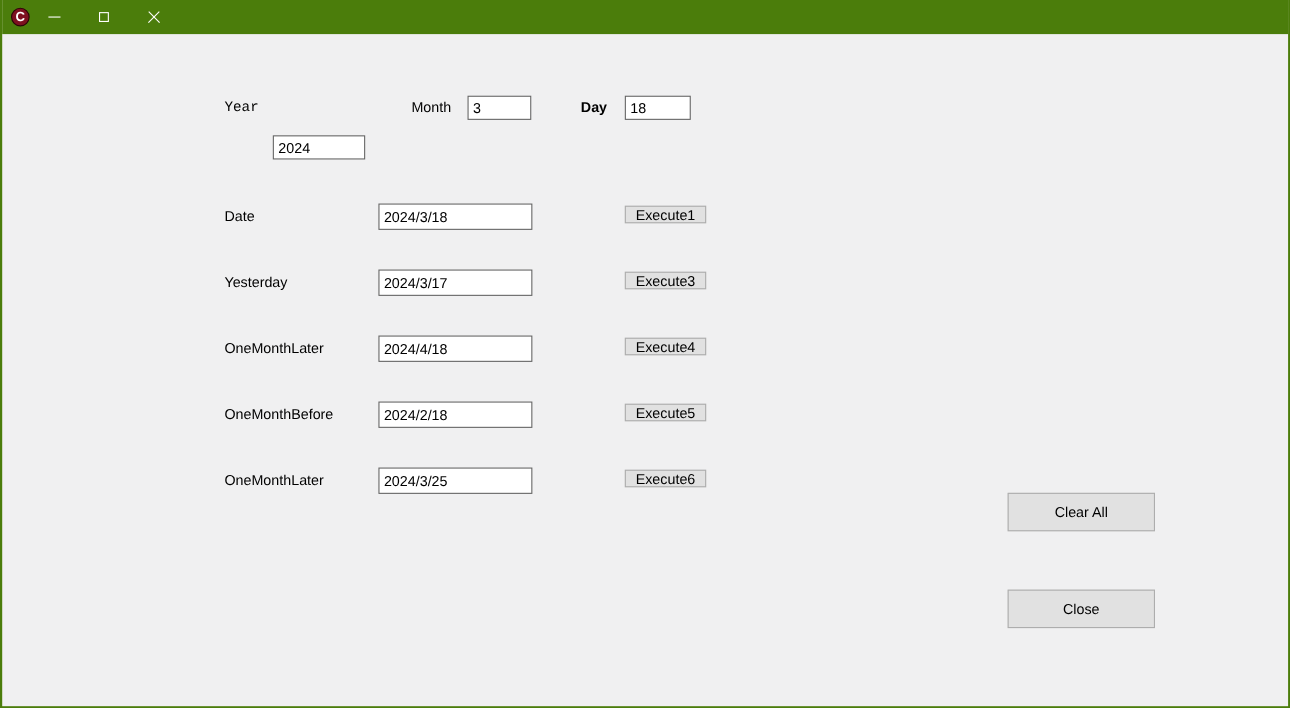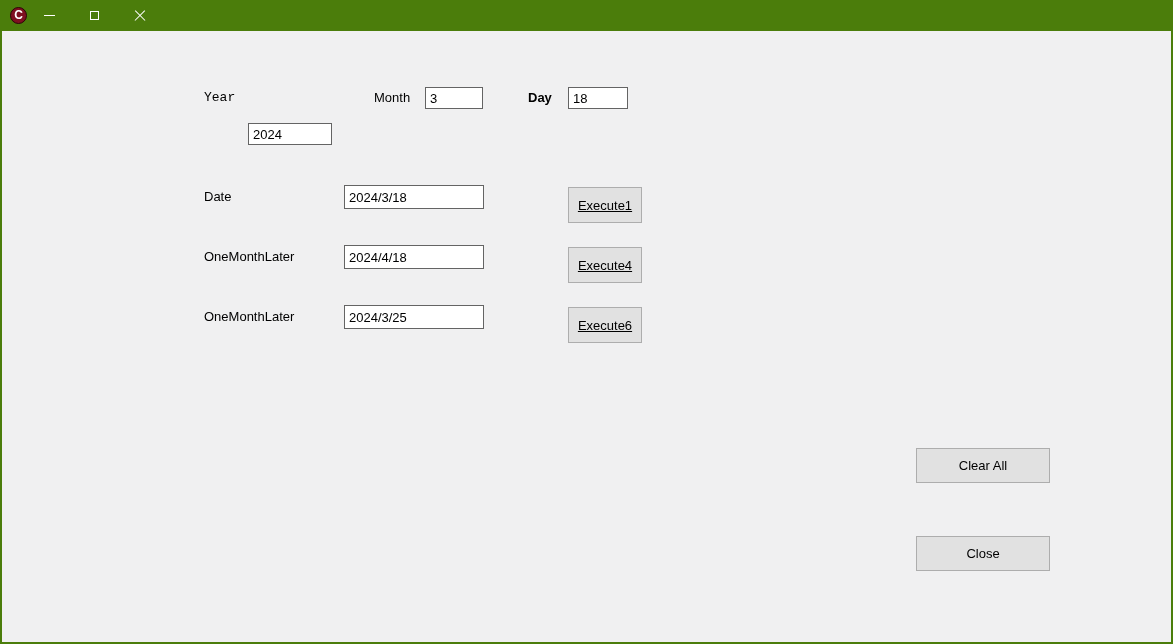--- a/index.html
+++ b/index.html
@@ -59,21 +59,21 @@
   
   .rows { position: absolute; top: 154px; left: 0; width: 100%; }
   .row { position: relative; height: 60px; padding-left: 36px; }
   .row .lbl { left: 202px; top: 0; height: 24px; line-height: 24px; }
   .row .edit { left: 342px; top: 0; width: 140px; height: 24px; }
   .btn {
     position: absolute; background: #E1E1E1; border: 1px solid #ADADAD;
     font-family: "Liberation Sans", sans-serif; font-size: 13px; color: #000;
     text-align: center; cursor: default; padding: 0;
   }
-  .row .btn { left: 566px; top: 2px; width: 74px; height: 36px; text-decoration: underline; }
+  .row .btn { left: 566px; top: 2px; width: 74px; height: 16px; }
   .btn.focused { border: 1px solid #2B7CB8; box-shadow: 0 0 0 2px #2B7CB8; }
 
   
   .btn-clear { left: 914px; top: 417px; width: 134px; height: 35px; }
   .btn-close { left: 914px; top: 505px; width: 134px; height: 35px; }
 
   
   .watermark {
     position: absolute; right: 18px; bottom: 12px;
     font-size: 33px; font-weight: bold; letter-spacing: 2px;
@@ -111,23 +111,33 @@
     <span class="lbl lb-day">Day</span>
     <input class="edit ed-day" value="18" style="">
 
     <div class="rows">
       <div class="row">
         <span class="lbl">Date</span>
         <input class="edit" value="2024/3/18" style="">
         <button class="btn">Execute1</button>
       </div>
       <div class="row">
+        <span class="lbl">Yesterday</span>
+        <input class="edit" value="2024/3/17" style="">
+        <button class="btn">Execute3</button>
+      </div>
+      <div class="row">
         <span class="lbl">OneMonthLater</span>
         <input class="edit" value="2024/4/18" style="">
         <button class="btn">Execute4</button>
+      </div>
+      <div class="row">
+        <span class="lbl">OneMonthBefore</span>
+        <input class="edit" value="2024/2/18" style="">
+        <button class="btn">Execute5</button>
       </div>
       <div class="row">
         <span class="lbl">OneMonthLater</span>
         <input class="edit" value="2024/3/25" style="">
         <button class="btn">Execute6</button>
       </div>
     </div>
 
     <button class="btn btn-close">Close</button>
     <button class="btn btn-clear">Clear All</button>

